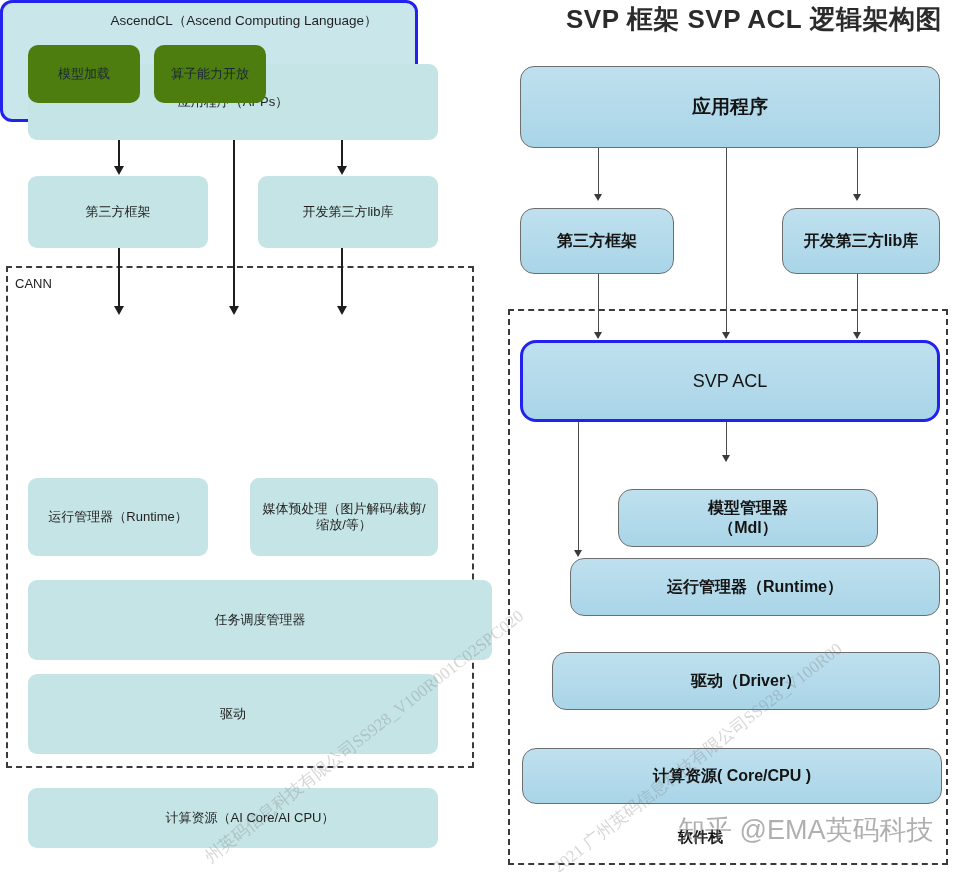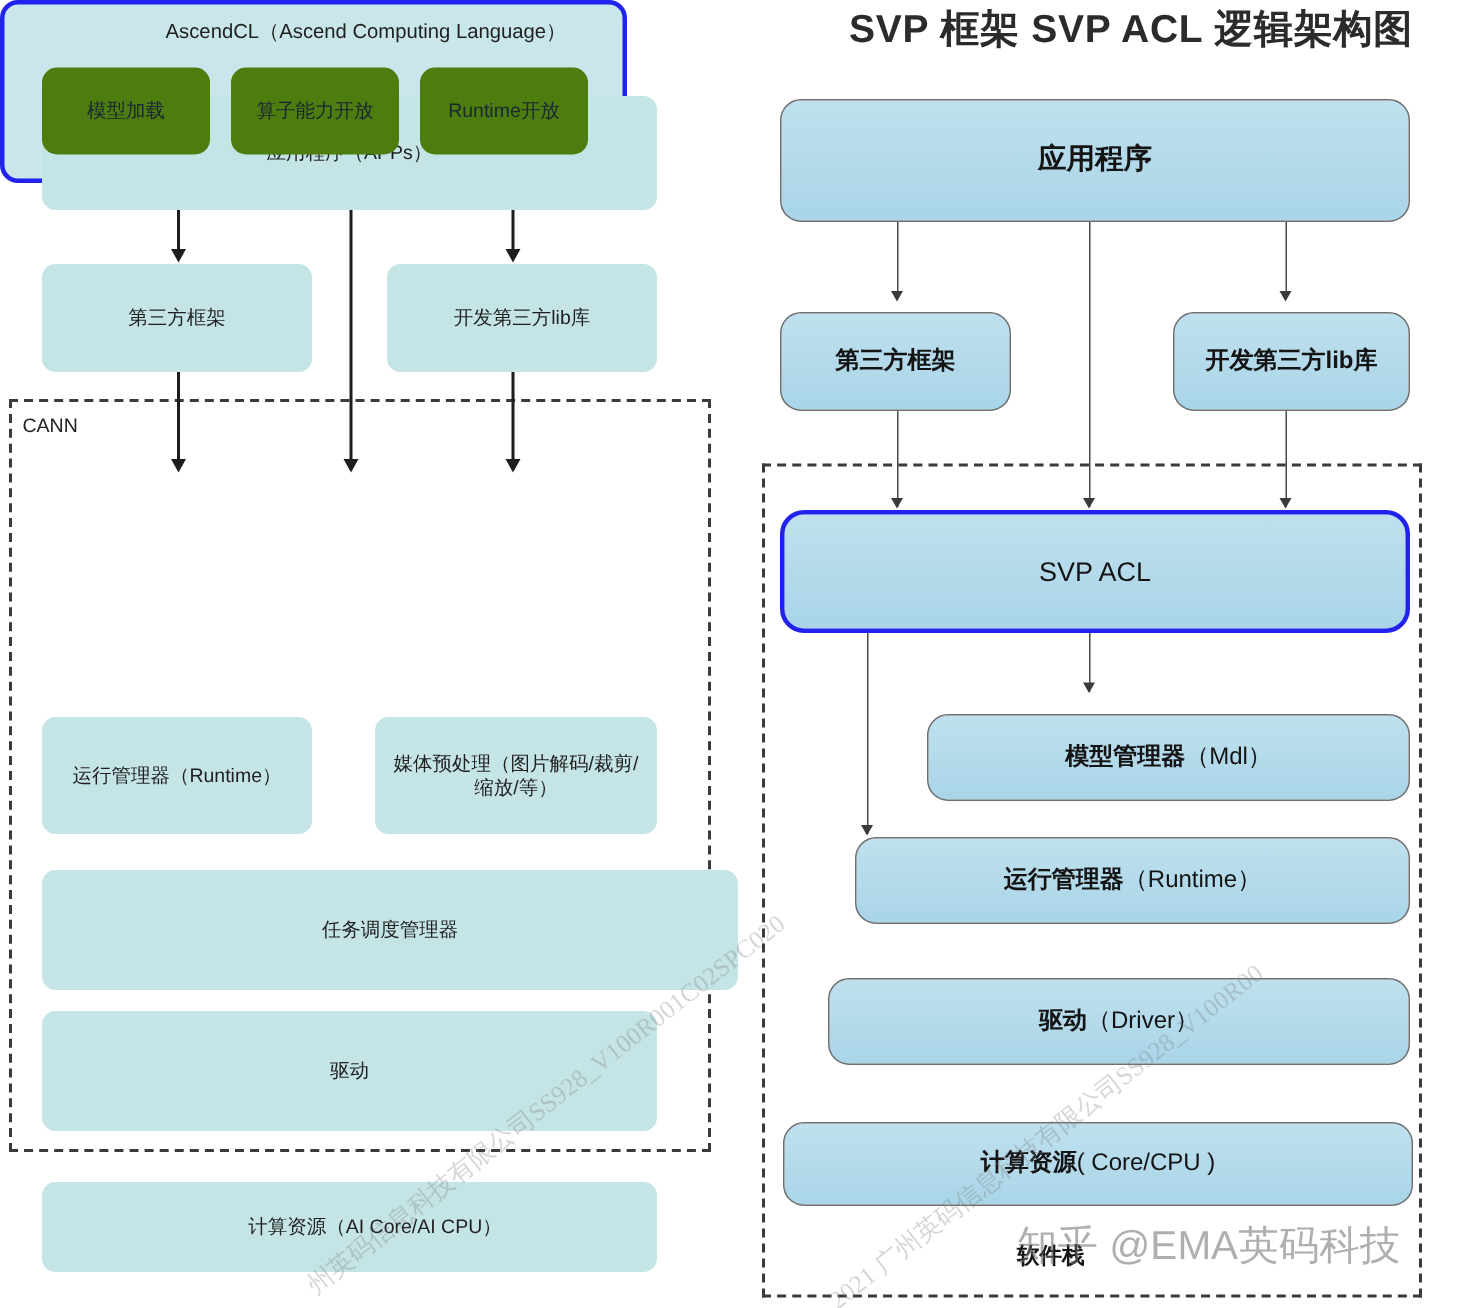--- a/index.html
+++ b/index.html
@@ -57,21 +57,21 @@
   
   .rbox {
     background: linear-gradient(180deg,#bfe0ee 0%, #a9d5e8 100%);
     border: 1.5px solid #6e6e6e;
     border-radius: 14px;
     font-size: 16px;
     font-weight: bold;
     color: #141414;
     padding: 16px 10px;
   }
-  .rbox .thin { font-weight: normal; }
+  .rbox .thin { font-weight: bold; }
 
   
   .hl {
     border: 3px solid #2222ee;
     border-radius: 12px;
     background: #c9e6ea;
     box-sizing: border-box;
   }
   .hl-right {
     border: 3px solid #2222ee;
@@ -192,21 +192,20 @@
 
   <div class="vline" style="left:118px; top:248px; height:64px;"></div>
   <div class="arrowhead" style="left:114px; top:306px;"></div>
   <div class="vline" style="left:341px; top:248px; height:64px;"></div>
   <div class="arrowhead" style="left:337px; top:306px;"></div>
 
   <div class="hl" style="left:22px; top:315px; width:418px; height:122px;">
     <div class="hl-label" style="left:0; top:12px;">AscendCL（Ascend Computing Language）</div>
     <div class="chip" style="left:28px; top:45px; width:112px; height:58px;">模型加载</div>
     <div class="chip" style="left:154px; top:45px; width:112px; height:58px;text-align:right;">算子能力开放</div>
-    <div class="chip" style="left:280px; top:45px; width:112px; height:58px;">Runtime开放</div>
   </div>
 
   <div class="box lbox" style="left:28px; top:478px; width:180px; height:78px;">运行管理器（Runtime）</div>
   <div class="box lbox" style="left:250px; top:478px; width:188px; height:78px;">媒体预处理（图片解码/裁剪/缩放/等）</div>
 
   <div class="box lbox" style="left:28px; top:580px; width:464px; height:80px;">任务调度管理器</div>
 
   <div class="box lbox" style="left:28px; top:674px; width:410px; height:80px;">驱动</div>
 
   <div class="box lbox" style="left:28px; top:788px; width:410px; height:60px;padding-left:42px;">计算资源（AI Core/AI CPU）</div>
@@ -239,21 +238,21 @@
   <div class="arrowhead small" style="left:365px; top:332px;"></div>
 
   <div class="box hl-right" style="left:32px; top:340px; width:420px; height:82px; display:flex; align-items:center; justify-content:center; font-size:18px; color:#141414;">SVP ACL</div>
 
   <div class="vline thin" style="left:238px; top:422px; height:39px;"></div>
   <div class="arrowhead small" style="left:234px; top:455px;"></div>
 
   <div class="vline thin" style="left:90px; top:422px; height:134px;"></div>
   <div class="arrowhead small" style="left:86px; top:550px;"></div>
 
-  <div class="box rbox" style="left:130px; top:476px; width:322px; height:58px;">
+  <div class="box rbox" style="left:130px; top:489px; width:260px; height:58px;flex-direction:column;">
     <span>模型管理器</span>
       <span class="thin">（Mdl）</span>
   </div>
 
   <div class="box rbox" style="left:82px; top:558px; width:370px; height:58px;">
     <span>运行管理器</span>
       <span class="thin">（Runtime）</span>
   </div>
 
   <div class="box rbox" style="left:64px; top:652px; width:388px; height:58px;">

